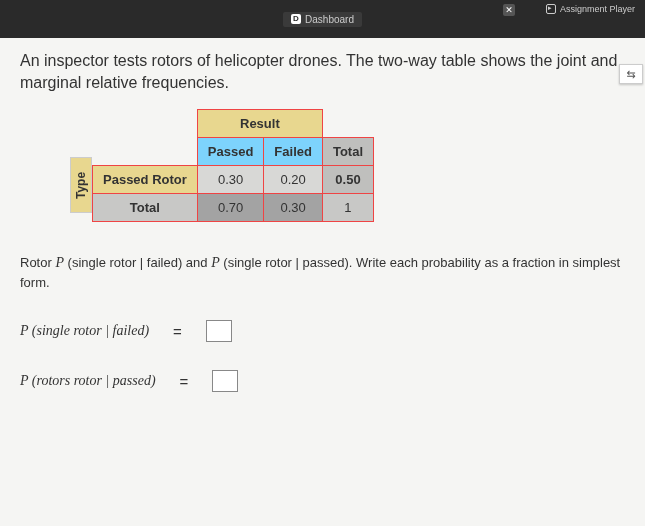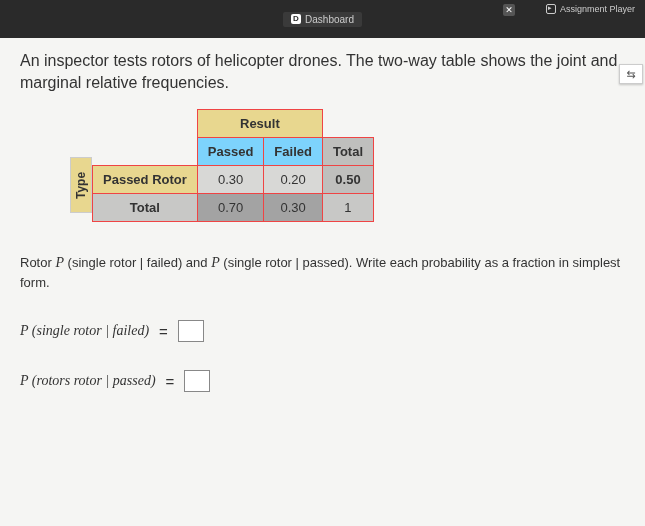--- a/index.html
+++ b/index.html
@@ -177,21 +177,21 @@
     }
     .question {
       margin: 18px 0 28px 0;
       line-height: 1.5;
       font-size: 13px;
     }
     .italic { font-style: italic; font-family: "Times New Roman", serif; font-size:14px;}
     .answer-line {
       display: flex;
       align-items: center;
-      gap: 10px;
+      gap: 24px;
       margin: 28px 0;
       font-size: 14px;
     }
     .answer-line .label{
       font-family: "Times New Roman", serif;
     }
     .eq { font-size: 15px; }
     .answer-box {
       width: 26px;
       height: 22px;

